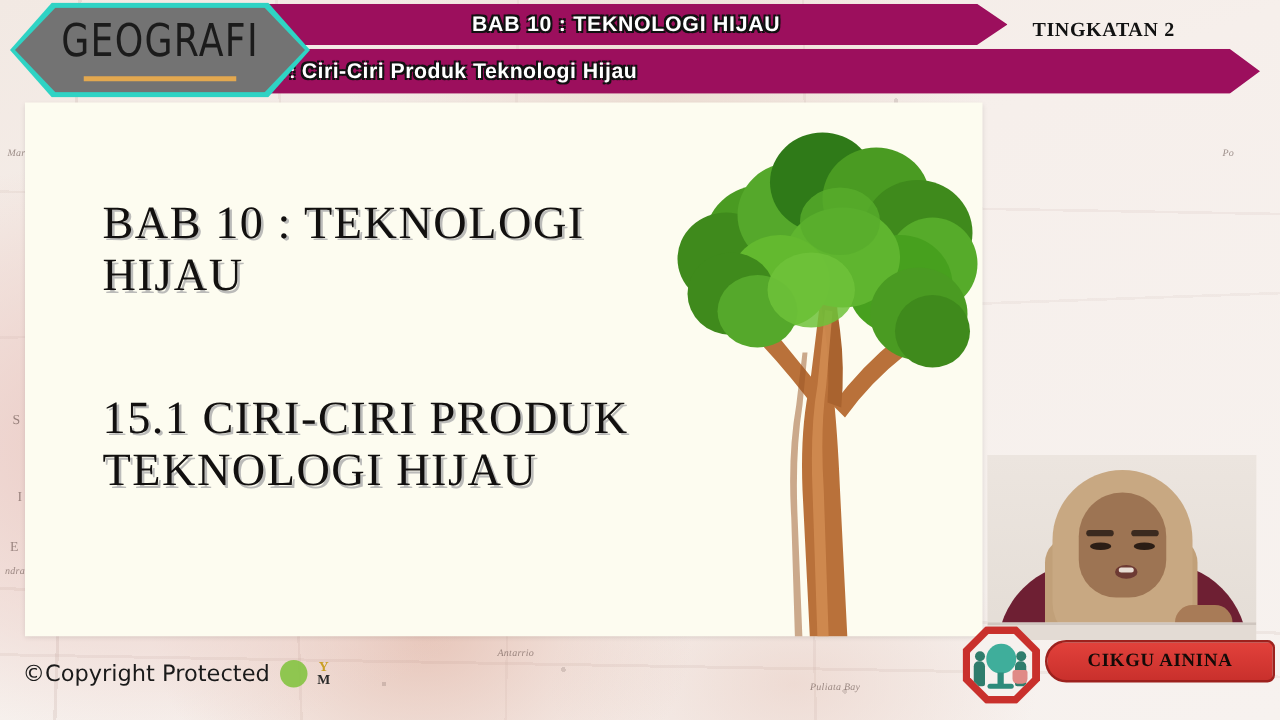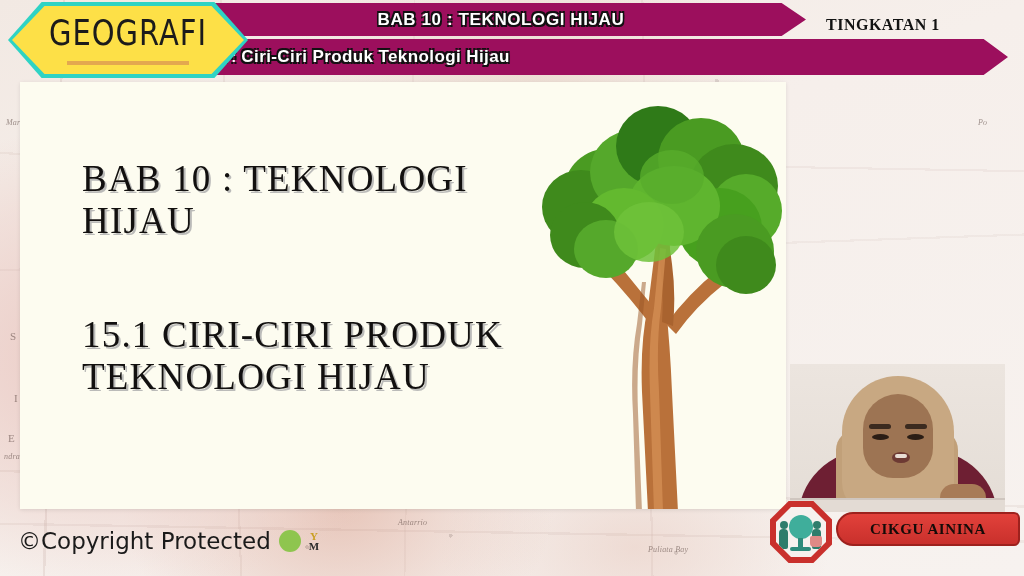--- a/index.html
+++ b/index.html
@@ -92,21 +92,21 @@
   #sub-line { left:0; top:0; width:86%; text-align:left; line-height:36px; font-size:15px; letter-spacing:.4px; }
   #sub-line .cap { font-size:17px; }
 
   .hexlabel {
     position:absolute; left:8px; top:2px; width:240px; height:76px;
     background:#2fd3c4;
     clip-path:polygon(14% 0, 86% 0, 100% 50%, 86% 100%, 14% 100%, 0 50%);
   }
   .hexlabel .inner {
     position:absolute; left:4px; top:4px; right:4px; bottom:4px;
-    background:#fde047;
+    background:#737373;
     clip-path:polygon(14% 0, 86% 0, 100% 50%, 86% 100%, 14% 100%, 0 50%);
     display:flex; flex-direction:column; align-items:center; justify-content:center;
   }
   #brand-text {
     font-family:"DejaVu Sans", sans-serif;
     font-size:29px; color:#1b1b1b; letter-spacing:1px;
     transform:scaleY(1.25);
   }
   .brand-rule { width:122px; height:4px; background:#e3a84f; margin-top:12px; }
 
@@ -194,21 +194,21 @@
   .kid-head { position:absolute; width:8px; height:8px; border-radius:50%; background:#2f7d6c; top:14px; }
   .kid-skirt { position:absolute; width:12px; height:11px; background:#e08a86; top:29px; border-radius:2px 2px 4px 4px; }
 
   
   #copyright {
     position:absolute; left:18px; top:528px;
     display:flex; align-items:center; gap:8px;
   }
   #copy-text {
     font-family:"DejaVu Sans", sans-serif;
-    font-size:23px; color:#1a1a1a; letter-spacing:0;
+    font-size:18px; color:#1a1a1a; letter-spacing:0;
   }
   #copy-dot { width:22px; height:22px; border-radius:50%; background:#84c341; opacity:.9; }
   #copy-ym {
     font-family:"Liberation Serif", serif;
     font-size:11px; color:#2a2a2a; line-height:10px; text-align:center;
     font-weight:bold;
   }
   #copy-ym .y { color:#caa024; }
 </style>
 </head>
@@ -242,21 +242,21 @@
     </div>
   </div>
 
   <div class="hexlabel">
     <div class="inner">
       <div id="brand-text">GEOGRAFI</div>
       <div class="brand-rule"></div>
     </div>
   </div>
 
-  <div id="tingkatan">TINGKATAN 1</div>
+  <div id="tingkatan">TINGKATAN 2</div>
 </div>
 
 <div id="slide">
 
   <div class="slide-head" id="title-1">BAB 10 : TEKNOLOGI HIJAU</div>
   <div class="slide-head" id="title-2">15.1 CIRI-CIRI PRODUK TEKNOLOGI HIJAU</div>
 
   <div id="tree">
 
     <svg width="260" height="420" viewBox="0 0 260 420" style="position:absolute;left:0;top:0;">

